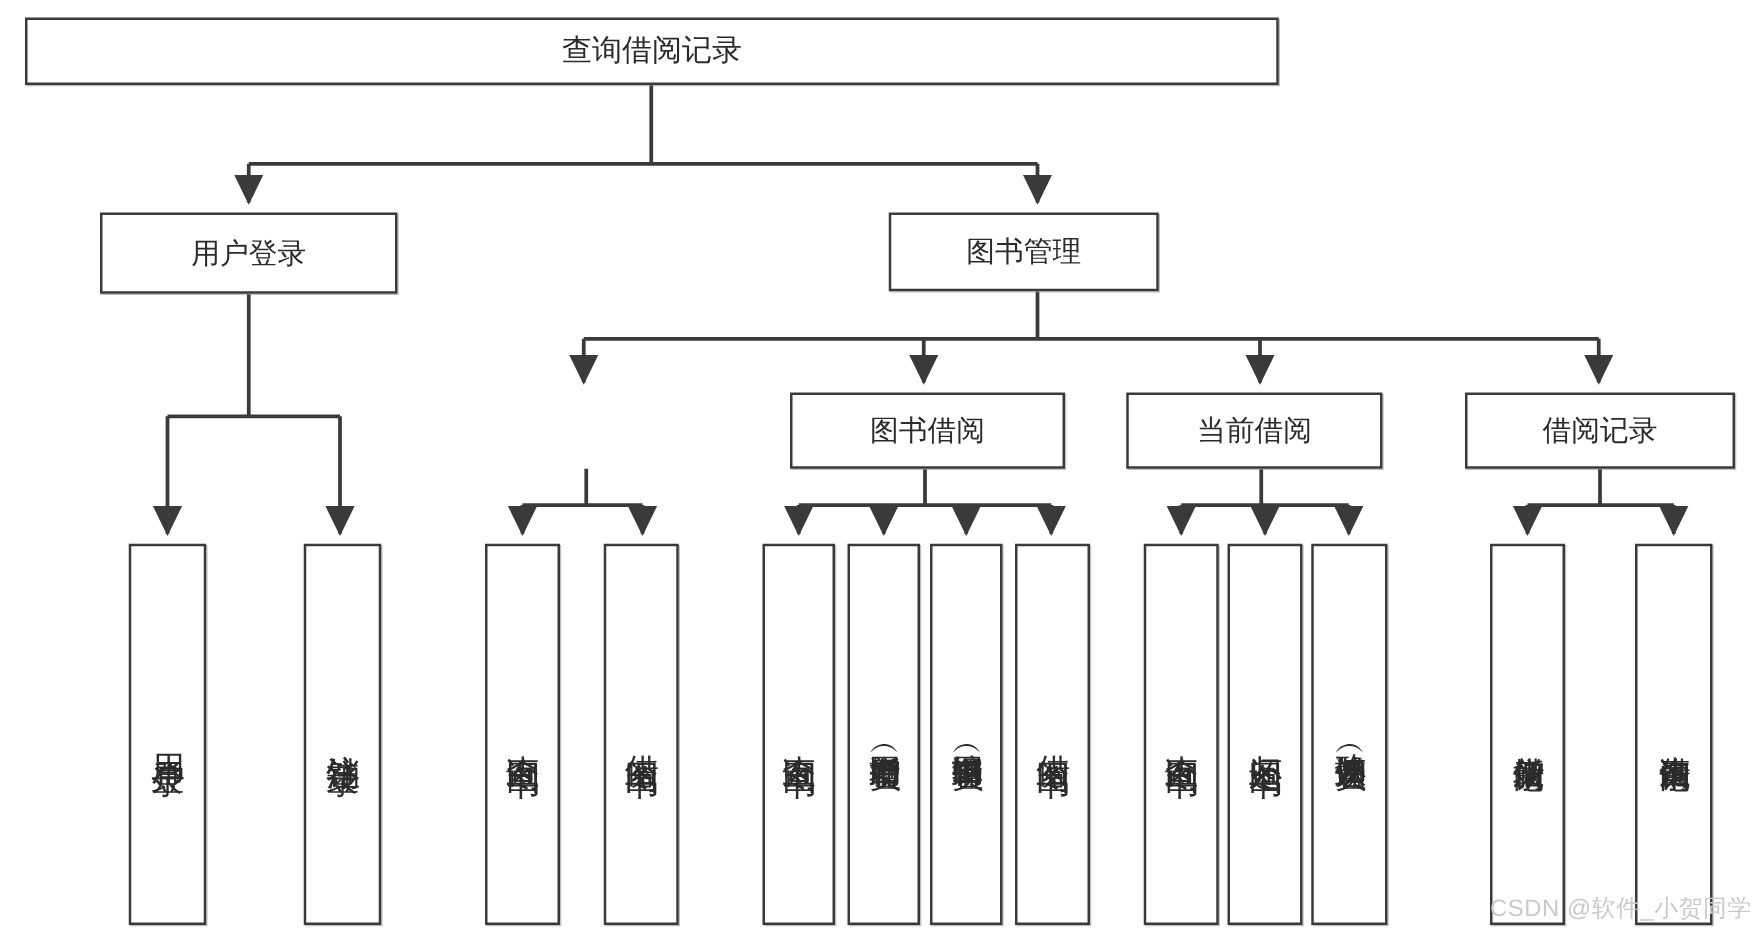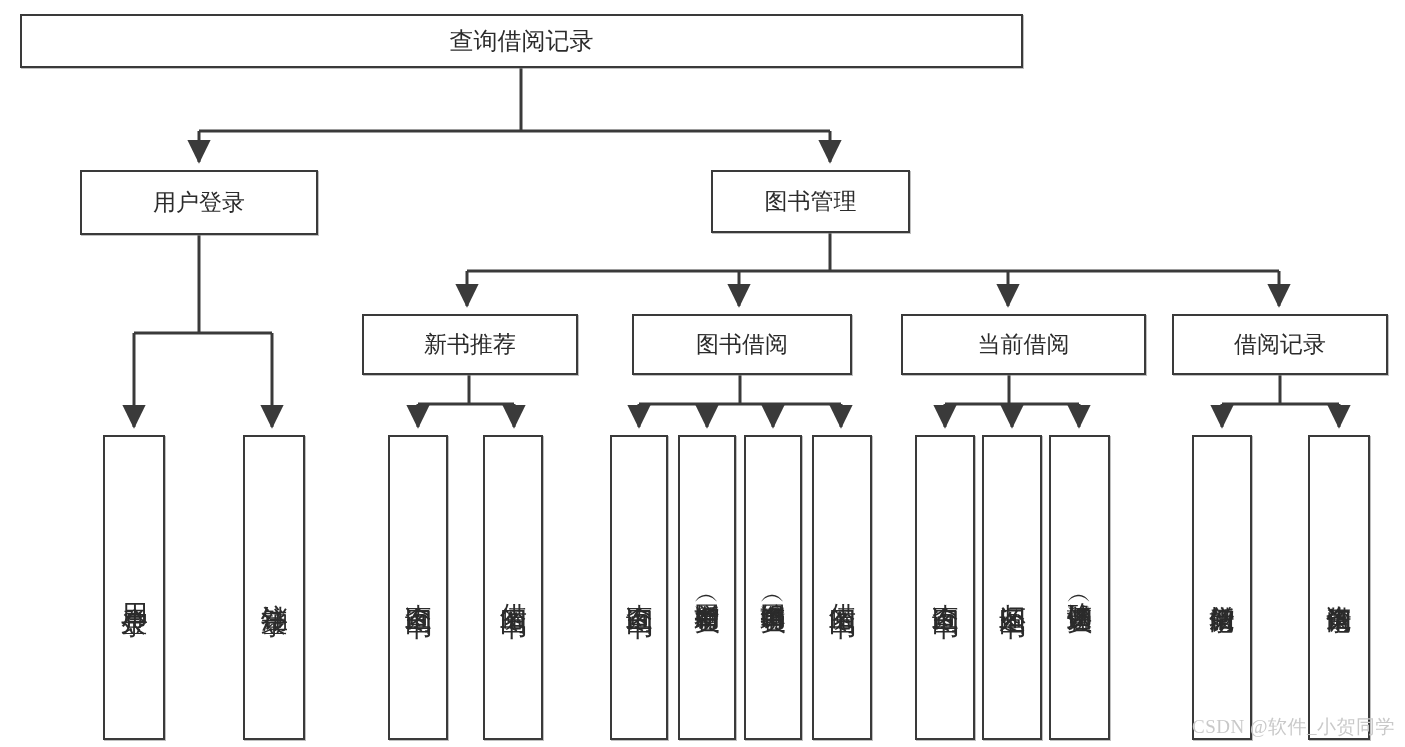--- a/index.html
+++ b/index.html
@@ -67,21 +67,21 @@
   .node.vertical.long .label {
     font-size: 25px;
     letter-spacing: 1px;
   }
   .watermark {
     position: absolute;
     color: #c9c9c9;
     font-size: 19px;
     white-space: nowrap;
     letter-spacing: 0.5px;
-    font-family: Liberation Serif, serif;
+    font-family: Liberation Sans, sans-serif;
   }
 </style>
 </head>
 <body>
 
 <div id="diagram-root">
 
   <svg id="edge-layer" viewBox="0 0 1405 747" width="1405" height="747" xmlns="http://www.w3.org/2000/svg">
     <defs>
       <marker id="arrowhead" markerWidth="9" markerHeight="9" refX="7.4" refY="4.5" orient="auto" markerUnits="strokeWidth">
@@ -132,31 +132,28 @@
     </g>
   </svg>
 
   <div class="node horizontal root" style="left:20px; top:14px; width:1003px; height:54px;">
     <span class="label">查询借阅记录</span>
   </div>
 
   <div class="node horizontal" style="left:80px; top:170px; width:238px; height:65px;">
     <span class="label">用户登录</span>
   </div>
-  <div class="node horizontal" style="left:711px; top:170px; width:199px; height:63px;">
+  <div class="node horizontal" style="left:711px; top:170px; width:216px; height:63px;">
     <span class="label">图书管理</span>
   </div>
 
-  <div class="node horizontal" style="left:362px; top:314px; width:216px; height:61px;">
-    <span class="label">新书推荐</span>
-  </div>
   <div class="node horizontal" style="left:632px; top:314px; width:220px; height:61px;">
     <span class="label">图书借阅</span>
   </div>
-  <div class="node horizontal" style="left:901px; top:314px; width:245px; height:61px;">
+  <div class="node horizontal" style="left:901px; top:314px; width:205px; height:61px;">
     <span class="label">当前借阅</span>
   </div>
   <div class="node horizontal" style="left:1172px; top:314px; width:216px; height:61px;">
     <span class="label">借阅记录</span>
   </div>
 
   <div class="node vertical" style="left:103px; top:435px; width:62px; height:305px;">
     <span class="label">用户登录</span>
   </div>
   <div class="node vertical" style="left:243px; top:435px; width:62px; height:305px;">

